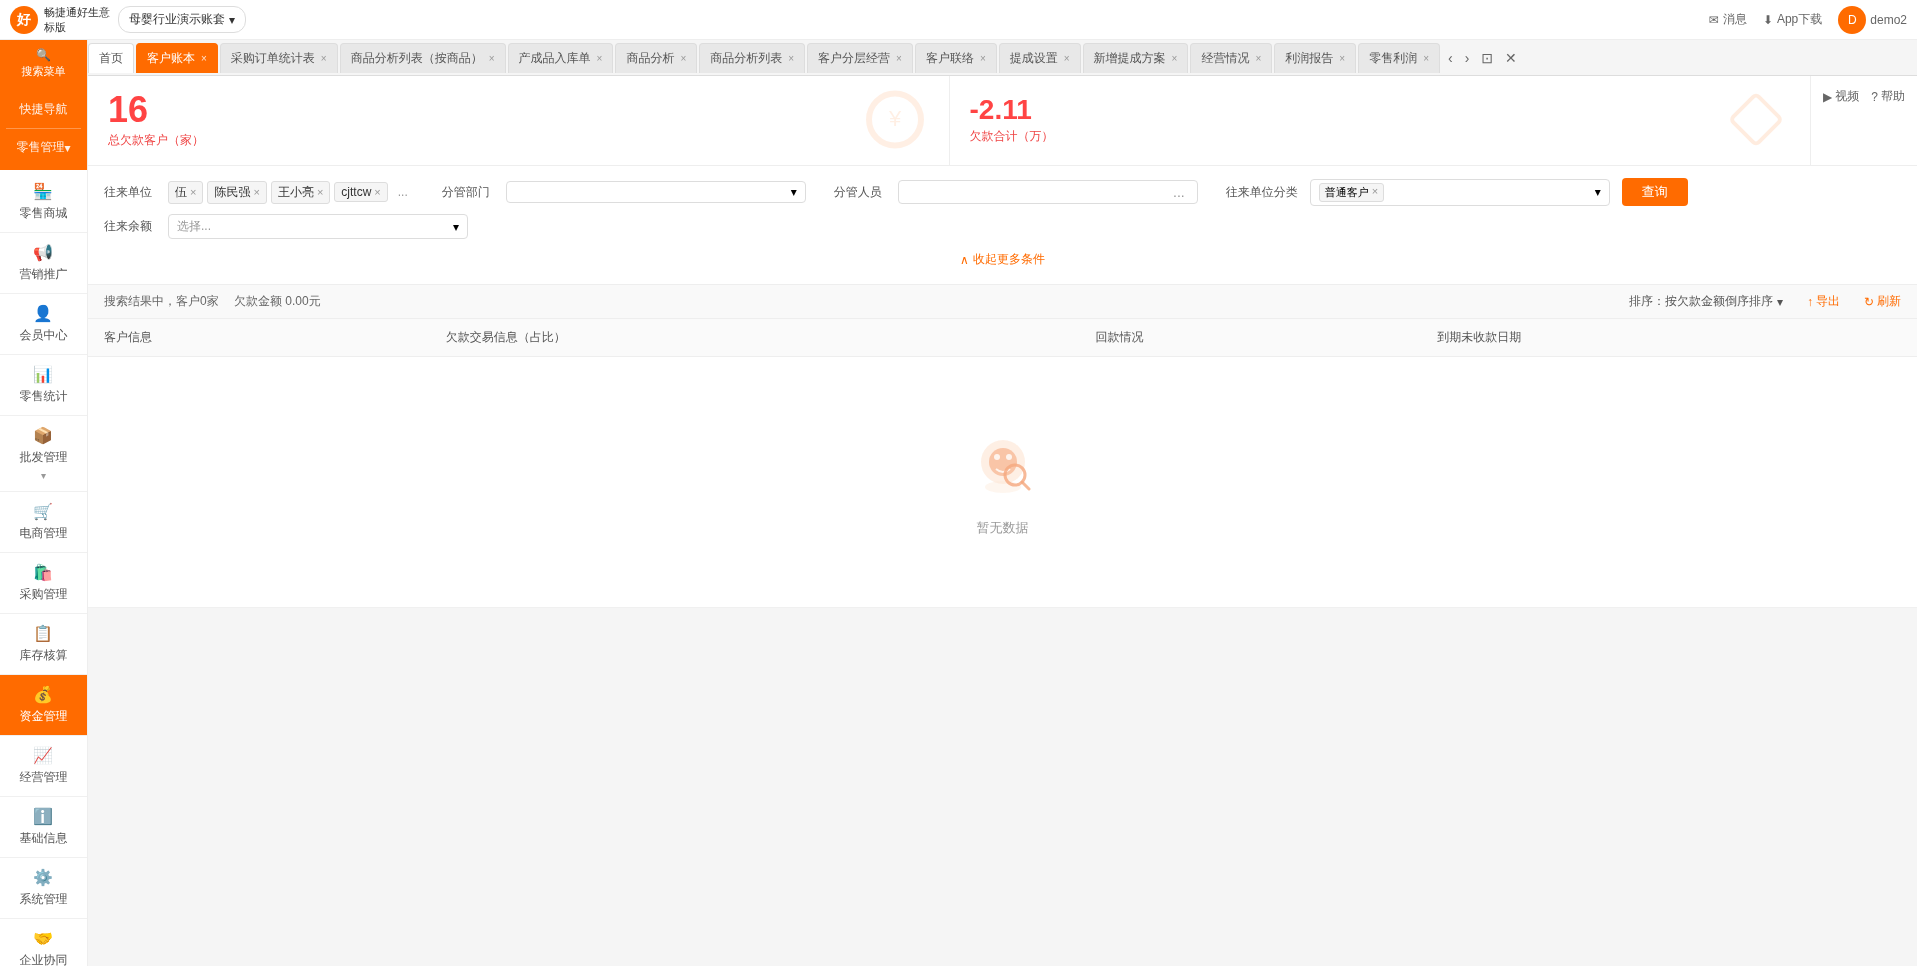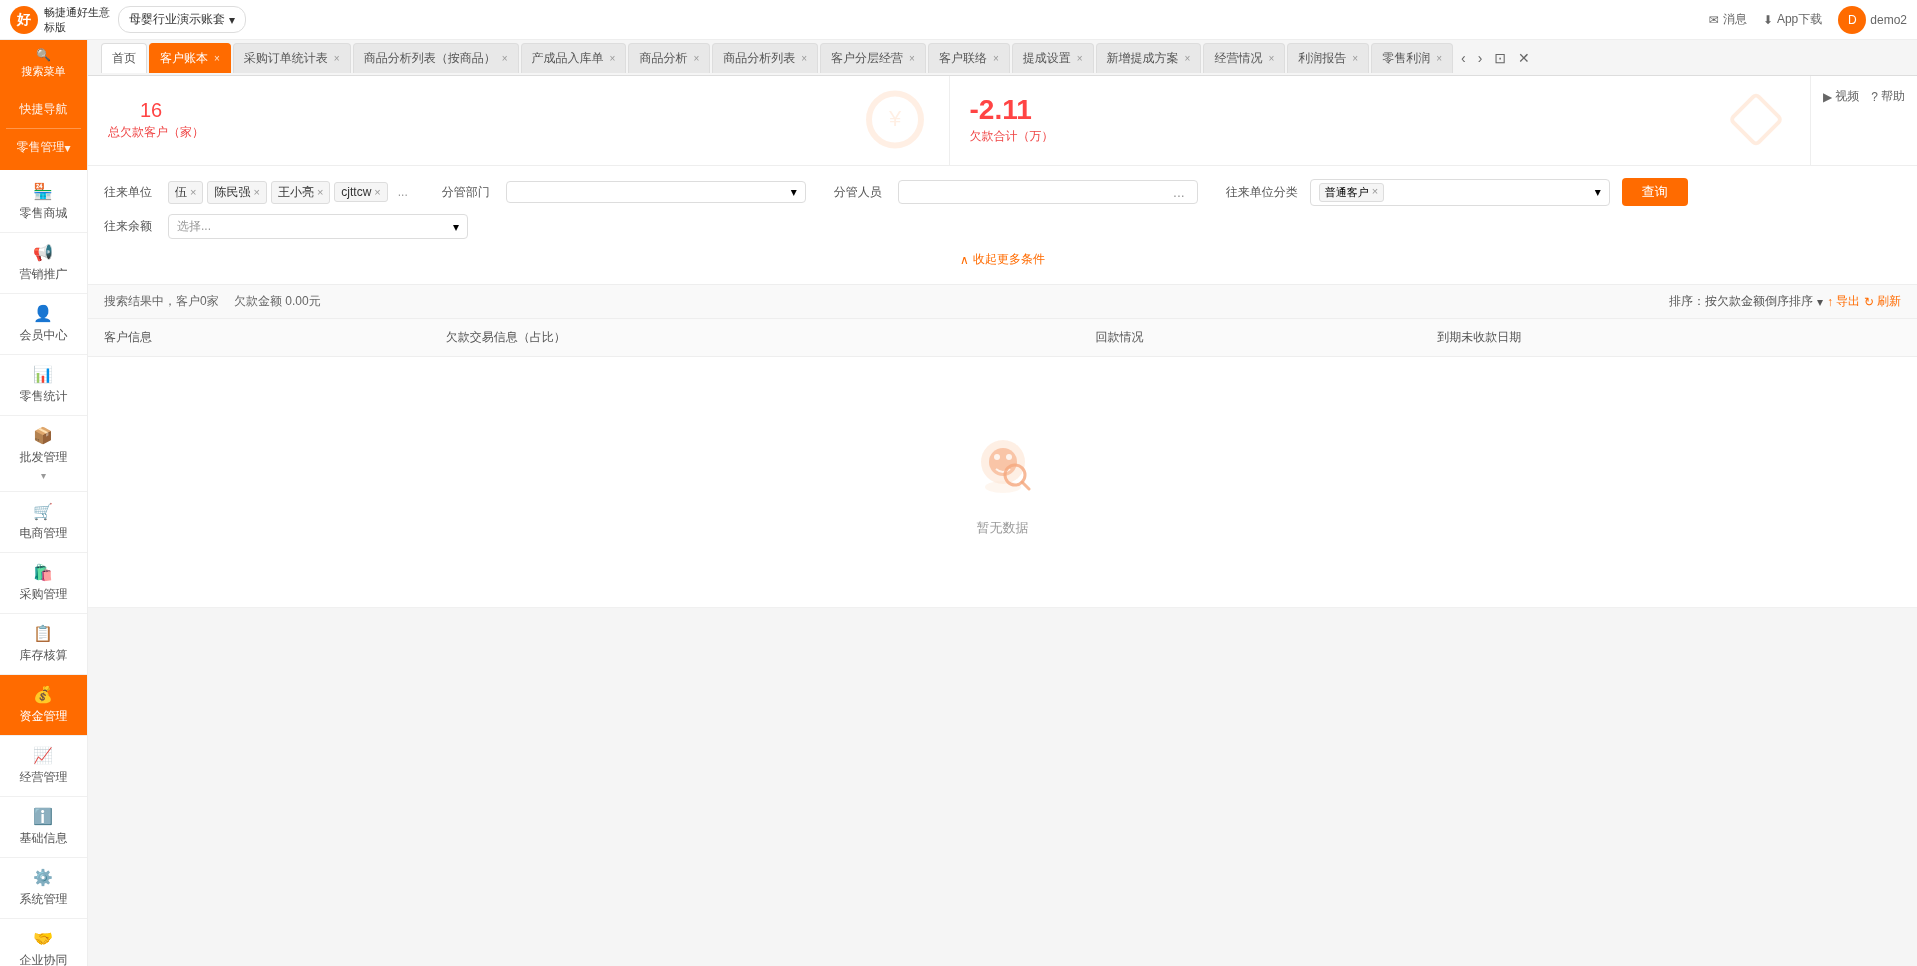--- a/index.html
+++ b/index.html
@@ -36,37 +36,37 @@
     .sidebar-divider { height: 1px; background: rgba(255,255,255,0.3); margin: 2px 6px; }
     .sidebar-section { padding: 2px 0; }
     .sidebar-item { padding: 10px 6px; text-align: center; font-size: 12px; color: #555; cursor: pointer; display: flex; flex-direction: column; align-items: center; gap: 4px; border-bottom: 1px solid #f0f0f0; }
     .sidebar-item.active { background: #ff6b00; color: #fff; }
     .sidebar-item-icon { font-size: 16px; }
 
     
     .content-area { flex: 1; display: flex; flex-direction: column; overflow: hidden; }
 
     
-    .tab-bar { height: 36px; background: #f5f5f5; display: flex; align-items: center; border-bottom: 1px solid #ddd; padding: 0 13px; flex-shrink: 0; overflow: hidden; }
+    .tab-bar { height: 36px; background: #f5f5f5; display: flex; align-items: center; border-bottom: 1px solid #ddd; padding: 0 0; flex-shrink: 0; overflow: hidden; }
     .tab-item { display: flex; align-items: center; gap: 4px; padding: 0 10px; height: 30px; background: #e8e8e8; border: 1px solid #ddd; border-bottom: none; border-radius: 4px 4px 0 0; font-size: 12px; color: #555; cursor: pointer; white-space: nowrap; margin-right: 2px; flex-shrink: 0; }
     .tab-item.active { background: #ff6b00; color: #fff; border-color: #ff6b00; }
     .tab-item.home { background: #fff; }
     .tab-close { font-size: 10px; color: #999; margin-left: 2px; cursor: pointer; }
     .tab-item.active .tab-close { color: rgba(255,255,255,0.8); }
     .tab-nav-btn { padding: 0 6px; cursor: pointer; color: #666; font-size: 14px; flex-shrink: 0; }
 
     
     .page-content { flex: 1; overflow-y: auto; background: #f5f5f5; }
 
     
     .stats-bar { display: flex; background: #fff; border-bottom: 1px solid #eee; min-height: 90px; }
     .stat-block { flex: 1; display: flex; align-items: center; padding: 16px 20px; border-right: 1px solid #eee; gap: 16px; position: relative; }
     .stat-block:last-child { border-right: none; }
     .stat-info { display: flex; flex-direction: column; gap: 4px; }
-    .stat-value { font-size: 20px; font-weight: normal; color: #ff4444; line-height: 1; margin-left: 32px; }
+    .stat-value { font-size: 36px; font-weight: bold; color: #ff4444; line-height: 1; }
     .stat-value.blue { color: #1890ff; text-decoration: underline; }
     .stat-label { font-size: 12px; color: #ef4444; }
     .stat-value-negative { font-size: 28px; font-weight: bold; color: #ff4444; line-height: 1; }
 
     
     .filter-area { background: #fff; padding: 12px 16px; border-bottom: 1px solid #eee; }
     .filter-row { display: flex; align-items: center; gap: 12px; margin-bottom: 8px; flex-wrap: wrap; }
     .filter-row:last-child { margin-bottom: 0; }
     .filter-label { font-size: 12px; color: #555; white-space: nowrap; min-width: 52px; }
     .filter-tags { display: flex; align-items: center; gap: 4px; flex-wrap: wrap; flex: 0 0 auto; }
@@ -78,21 +78,21 @@
     .filter-select-tag { display: flex; align-items: flex-start; gap: 3px; background: #f5f5f5; border: 1px solid #ddd; border-radius: 3px; padding: 1px 5px; font-size: 11px; }
     .filter-more-dots { color: #999; cursor: pointer; font-size: 14px; padding: 0 4px; }
     .query-btn { background: #ff6b00; color: #fff; border: none; border-radius: 4px; padding: 5px 20px; font-size: 13px; cursor: pointer; flex-shrink: 0; }
     .collapse-btn { display: flex; align-items: center; gap: 4px; color: #ff6b00; font-size: 12px; cursor: pointer; margin: 0 auto; padding: 4px 0; justify-content: center; }
 
     
     .table-area { background: #fff; margin: 0; }
     .table-toolbar { display: flex; align-items: center; justify-content: space-between; padding: 8px 16px; background: #f9f9f9; border-bottom: 1px solid #eee; }
     .table-info { font-size: 12px; color: #666; }
     .table-info span { margin-right: 12px; }
-    .table-actions { display: flex; align-items: center; gap: 4px; }
+    .table-actions { display: flex; align-items: center; gap: 24px; }
     .table-action-btn { display: flex; align-items: center; gap: 3px; font-size: 12px; color: #ff6b00; cursor: pointer; }
     .sort-select { display: flex; align-items: center; gap: 4px; font-size: 12px; color: #555; cursor: pointer; }
 
     
     .data-table { width: 100%; border-collapse: collapse; }
     .data-table th { background: #fafafa; border-bottom: 1px solid #eee; padding: 10px 16px; text-align: left; font-size: 12px; color: #555; font-weight: normal; }
     .data-table td { padding: 10px 16px; border-bottom: 1px solid #f0f0f0; font-size: 12px; color: #333; }
 
     
     .empty-state { display: flex; flex-direction: column; align-items: center; justify-content: center; padding: 60px 0; }

